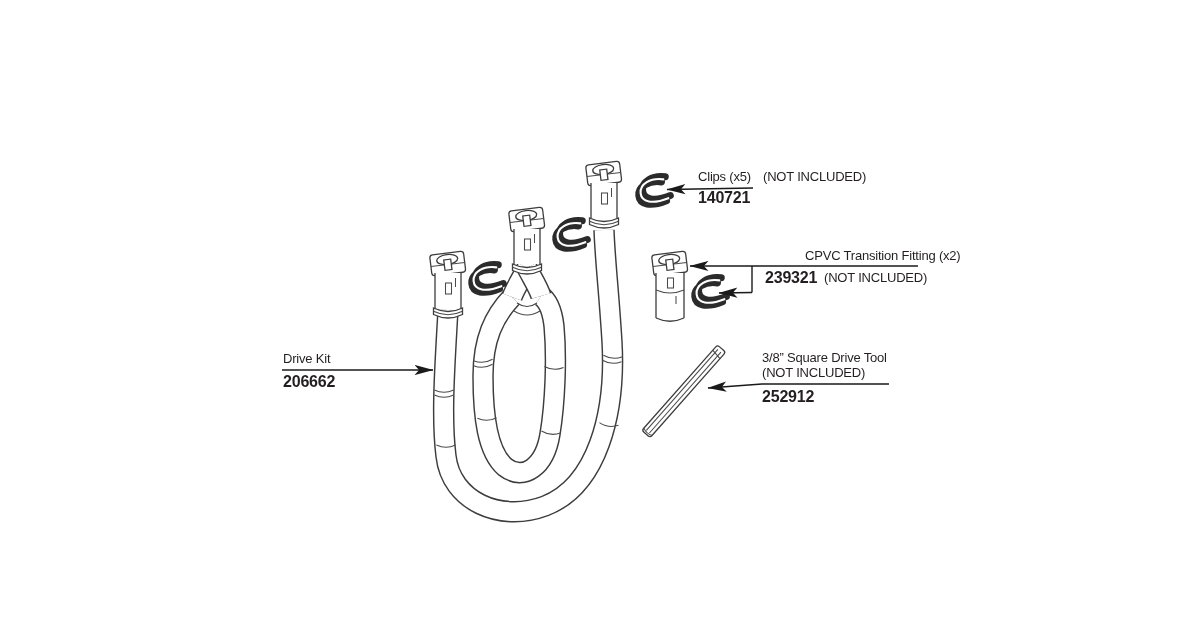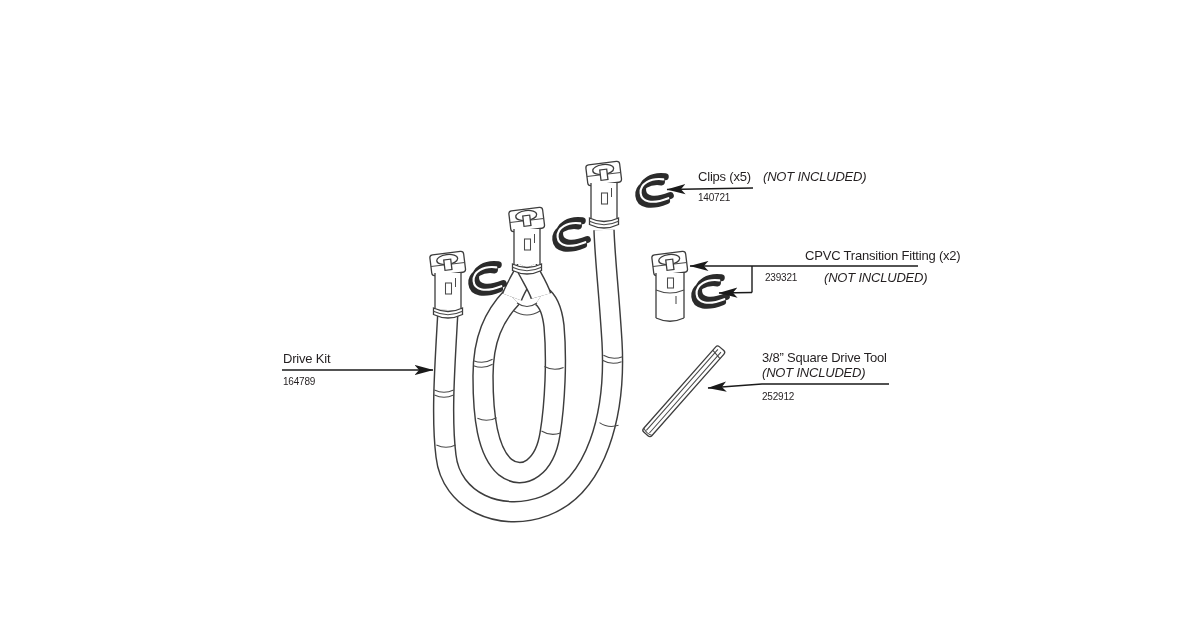--- a/index.html
+++ b/index.html
@@ -2,22 +2,22 @@
 <html><head>
 <meta charset="utf-8">
 <style>
   * { margin: 0; padding: 0; box-sizing: border-box; }
   html, body { width: 1200px; height: 630px; background: #ffffff; overflow: hidden; }
   body { font-family: "Liberation Sans", sans-serif; color: #231f20; position: relative; }
   .stage { position: absolute; left: 0; top: 4px; width: 1200px; height: 630px; border-radius: 8px; }
   svg.art { position: absolute; left: 0; top: 0; }
   .lbl { position: absolute; font-size: 13px; line-height: 14px; letter-spacing: -0.2px;
          color: #231f20; white-space: nowrap; }
-  .lbl.bold { font-weight: normal; font-size: 10px; }
-  .lbl.ital { font-style: italic; }
+  .lbl.bold { font-weight: bold; font-size: 16px; }
+  .lbl.ital { }
   
   .w { fill: #ffffff; stroke: #3d3d3d; stroke-width: 1.3; }
   .l { fill: none; stroke: #3d3d3d; stroke-width: 1.3; }
   .thin { fill: none; stroke: #4a4a4a; stroke-width: 1.05; }
   .hose-out { fill: none; stroke: #3d3d3d; stroke-width: 21.5; }
   .hose-in  { fill: none; stroke: #ffffff; stroke-width: 18.6; }
   .callout  { fill: none; stroke: #1a1a1a; stroke-width: 1.4; }
   .clip-dark { fill: none; stroke: #2b2b2b; stroke-width: 7; stroke-linecap: round; }
   .clip-lite { fill: none; stroke: #ffffff; stroke-width: 2.1; stroke-linecap: round; }
 </style>
@@ -140,19 +140,19 @@
 
   <span class="lbl" style="left:698px; top:166px;">Clips (x5)</span>
   <span class="lbl ital" style="left:763px; top:166px;">(NOT INCLUDED)</span>
   <span class="lbl bold" style="left:698px; top:187px;">140721</span>
 
   <span class="lbl" style="left:765px; top:245px;margin-left:40px;">CPVC Transition Fitting (x2)</span>
   <span class="lbl bold" style="left:765px; top:267px;">239321</span>
   <span class="lbl ital" style="left:824px; top:267px;">(NOT INCLUDED)</span>
 
   <span class="lbl" style="left:283px; top:348px;">Drive Kit</span>
-  <span class="lbl bold" style="left:283px; top:371px;">164789</span>
+  <span class="lbl bold" style="left:283px; top:371px;">206662</span>
 
   <span class="lbl" style="left:762px; top:347px;">3/8” Square Drive Tool</span>
   <span class="lbl ital" style="left:762px; top:362px;">(NOT INCLUDED)</span>
   <span class="lbl bold" style="left:762px; top:386px;">252912</span>
 
 </div>
 
 </body></html>

